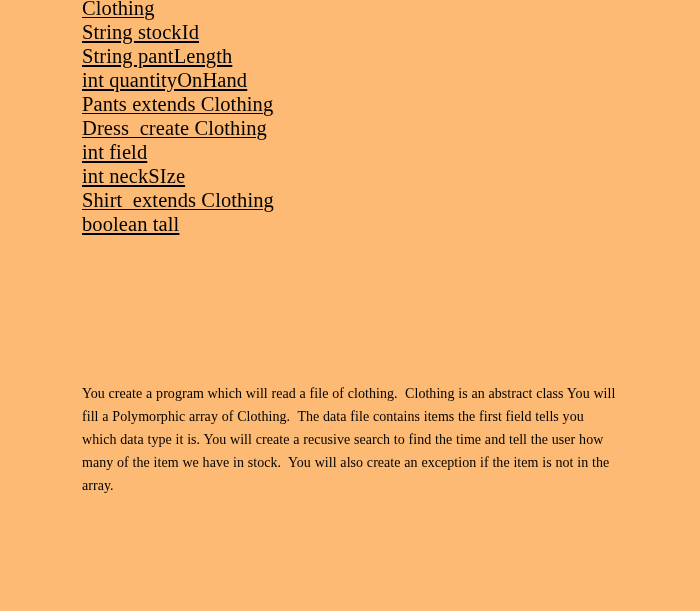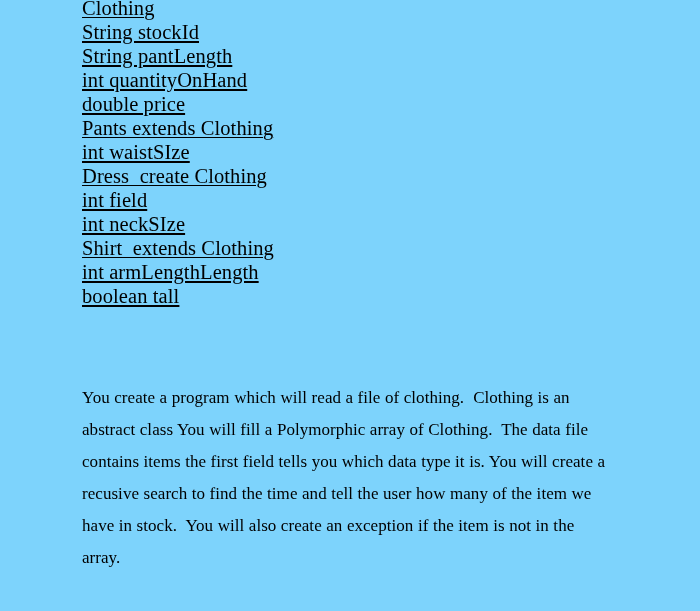--- a/index.html
+++ b/index.html
@@ -13,21 +13,21 @@
     height: 611px;
     overflow: hidden;
     font-family: "Liberation Serif", "DejaVu Serif", serif;
     color: #000000;
     -webkit-font-smoothing: antialiased;
   }
   .page {
     position: relative;
     width: 700px;
     height: 611px;
-    background: #7dd3fc;
+    background: #fdba74;
   }
   
   .outline {
     position: absolute;
     left: 82px;
     top: -4px;
     width: 540px;
   }
   .outline-line {
     font-size: 20.5px;
@@ -40,44 +40,41 @@
     text-decoration: underline;
     text-underline-offset: 1.5px;
     text-decoration-thickness: 1px;
   }
   
   .description {
     position: absolute;
     left: 82px;
     top: 382px;
     width: 534px;
-    font-size: 17px;
-    line-height: 32px;
+    font-size: 14px;
+    line-height: 23px;
     text-align: left;
     letter-spacing: 0.05px;
     white-space: pre-wrap;
     word-spacing: 0.2px;
   }
 </style>
 </head>
 <body>
 
 <div class="page">
 
   <div class="outline">
     <div class="outline-line heading">Clothing</div>
     <div class="outline-line">String stockId</div>
     <div class="outline-line">String pantLength</div>
     <div class="outline-line">int quantityOnHand</div>
-    <div class="outline-line">double price</div>
     <div class="outline-line heading">Pants extends Clothing</div>
-    <div class="outline-line">int waistSIze</div>
     <div class="outline-line heading">Dress  create Clothing</div>
     <div class="outline-line">int field</div>
     <div class="outline-line">int neckSIze</div>
     <div class="outline-line heading">Shirt  extends Clothing</div>
-    <div class="outline-line">int armLengthLength</div>
     <div class="outline-line">boolean tall</div>
   </div>
 
   <div class="description">You create a program which will read a file of clothing.  Clothing is an abstract class You will fill a Polymorphic array of Clothing.  The data file contains items the first field tells you which data type it is. You will create a recusive search to find the time and tell the user how many of the item we have in stock.  You will also create an exception if the item is not in the array.</div>
 
 </div>
 
 </body></html>

